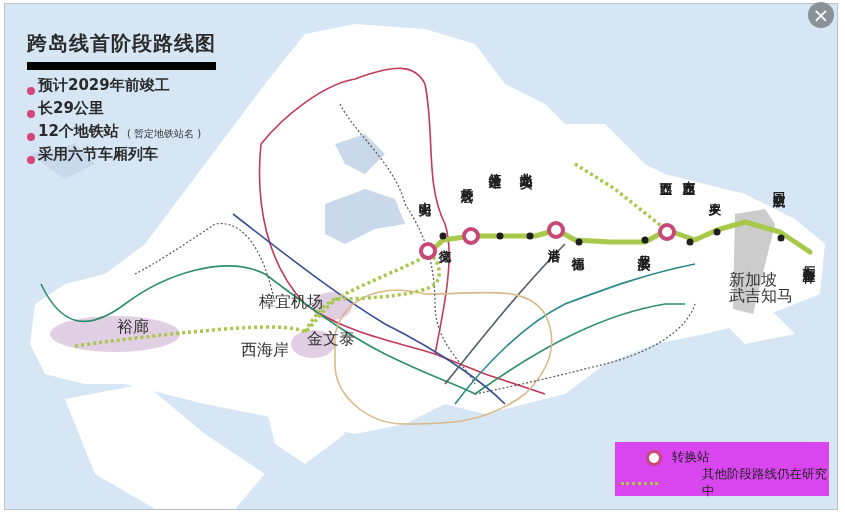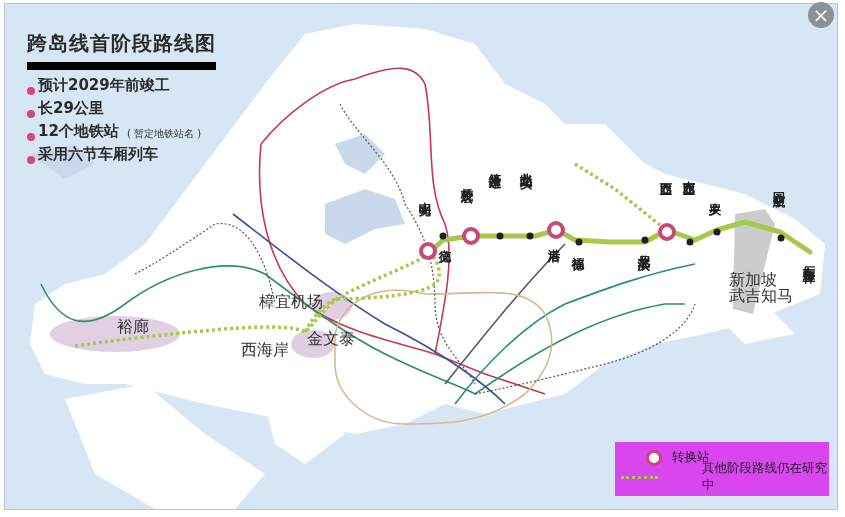--- a/index.html
+++ b/index.html
@@ -131,20 +131,20 @@
   <div class="area" style="left:254px;top:288px;">樟宜机场</div>
   <div class="area" style="left:302px;top:325px;">金文泰</div>
   <div class="area" style="left:724px;top:266px;">新加坡</div>
   <div class="area" style="left:724px;top:282px;">武吉知马</div>
 
   <div class="legend">
     <div class="leg-row" style="top:7px;">
       <span class="leg-ring"></span>
       <span>转换站</span>
     </div>
-    <div class="leg-row" style="top:18px;gap:36px;">
+    <div class="leg-row" style="top:24px;gap:36px;">
       <span class="leg-dash"></span>
       <span>其他阶段路线仍在研究中</span>
     </div>
   </div>
 </div>
 
 <div class="close">×</div>
 
 </body></html>

